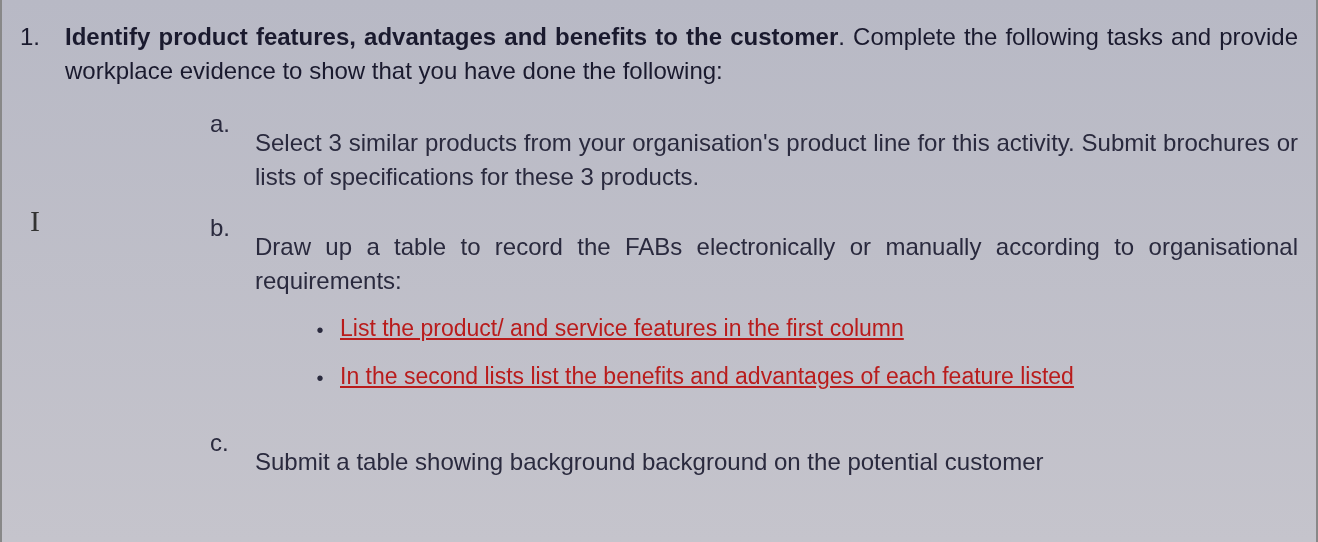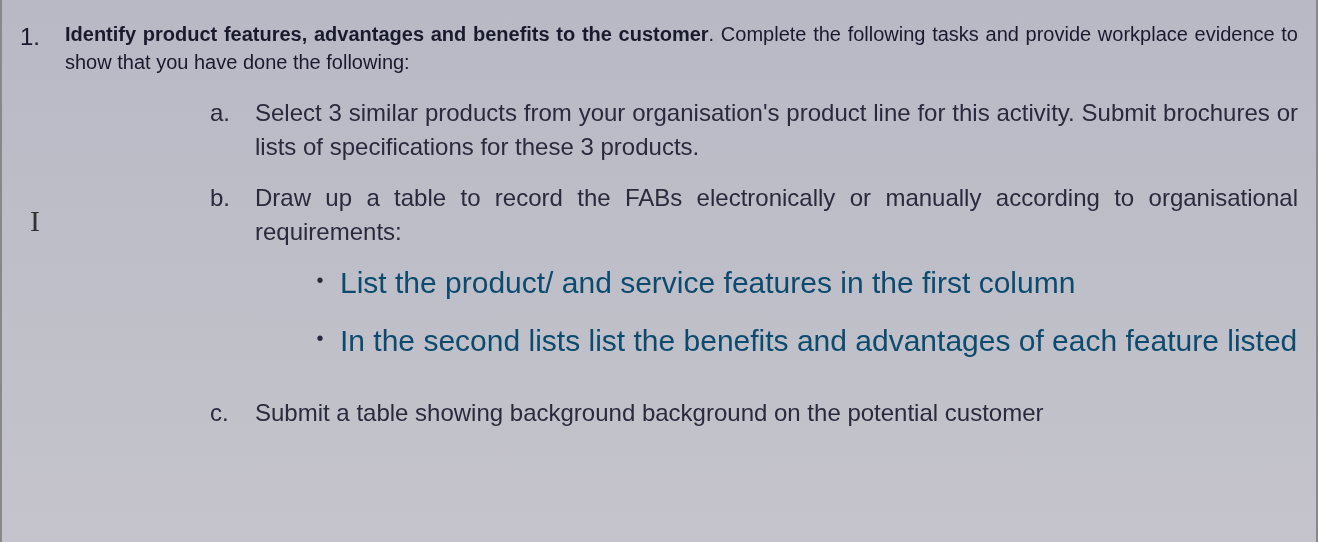--- a/index.html
+++ b/index.html
@@ -32,21 +32,21 @@
     }
     .main-number {
       width: 45px;
       flex-shrink: 0;
       font-size: 24px;
       color: #1a1a2e;
     }
     .main-text {
       flex: 1;
       text-align: justify;
-      font-size: 20px;
+      font-size: 24px;
     }
     .bold-lead {
       font-weight: bold;
       color: #1a1a2e;
     }
     .sub-list {
       margin-left: 190px;
       margin-right: 0;
     }
     .sub-item {
@@ -57,42 +57,44 @@
       width: 45px;
       flex-shrink: 0;
       font-size: 24px;
       color: #2a2a3e;
     }
     .sub-text {
       flex: 1;
       text-align: justify;
       font-size: 24px;
       color: #2a2a3e;
+      margin-top: 19px;
     }
     .bullet-list {
       margin-left: 45px;
       margin-top: 14px;
     }
     .bullet-item {
       display: flex;
       margin-bottom: 16px;
     }
     .bullet-mark {
       width: 40px;
       flex-shrink: 0;
       font-size: 20px;
       text-align: center;
       color: #2a2a3e;
       padding-top: 4px;
     }
     .bullet-text {
       flex: 1;
       text-align: justify;
-      font-size: 30px;
-      color: #0c4a6e;
+      font-size: 23px;
+      color: #b91c1c;
+      text-decoration: underline;
     }
     .cursor-mark {
       position: absolute;
       left: 30px;
       top: 204px;
       font-size: 30px;
       color: #333;
       font-family: serif;
     }
   </style>

